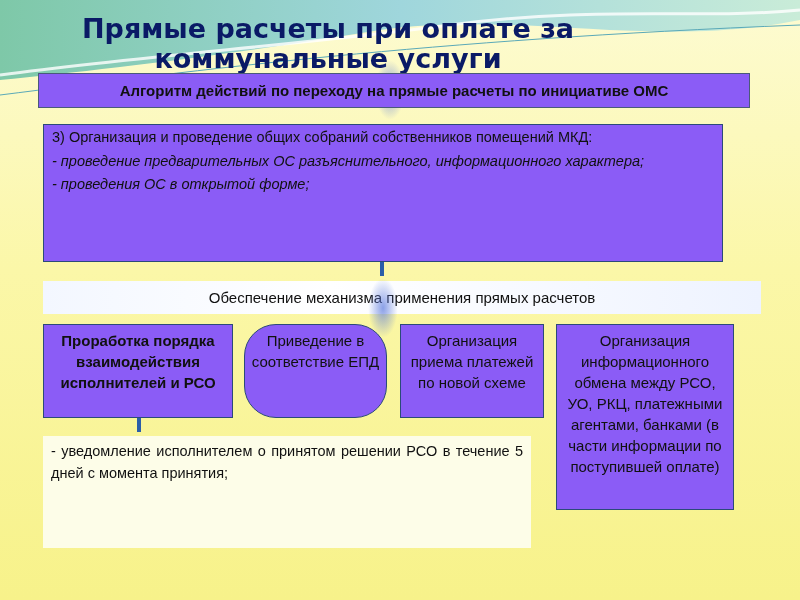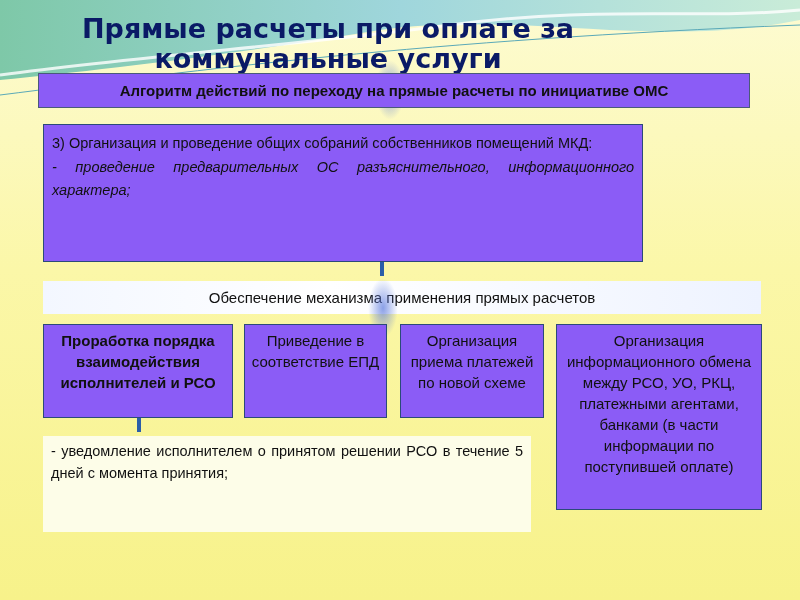--- a/index.html
+++ b/index.html
@@ -5,31 +5,31 @@
   html,body{margin:0;padding:0;}
   body{width:800px;height:600px;position:relative;overflow:hidden;
     font-family:"Liberation Sans",sans-serif;
     background:linear-gradient(180deg,#fdfbd2 0%,#fbf7a8 45%,#f7f28a 100%);}
   .wave{position:absolute;left:0;top:0;width:800px;height:110px;}
   .title{position:absolute;left:0;top:14px;width:656px;text-align:center;
     font-family:"DejaVu Sans",sans-serif;font-weight:bold;font-size:27px;line-height:30px;color:#0a1a66;}
   .box{position:absolute;box-sizing:border-box;border:1px solid #2b4a7a;background:#8b5cf6;color:#111;}
   .hdr{left:38px;top:73px;width:712px;height:35px;border:1px solid #4a5a7a;
     font-weight:bold;font-size:15px;display:flex;align-items:center;justify-content:center;}
-  .step{left:43px;top:124px;width:600px;height:138px;padding:7px 8px;font-size:14.5px;line-height:23.5px;text-align:justify;}
+  .step{left:43px;top:124px;width:680px;height:138px;padding:1px 8px;font-size:14.5px;line-height:23.5px;text-align:justify;}
   .step .it{font-style:italic;}
   .band{position:absolute;left:43px;top:281px;width:718px;height:33px;
     background:linear-gradient(90deg,#f3f7ff,#ffffff 40%,#eef3ff);font-size:15px;
     display:flex;align-items:center;justify-content:center;color:#111;}
   .col{top:324px;height:94px;font-size:15px;line-height:21px;text-align:center;padding:5px 4px;}
   .c1{left:43px;width:190px;font-weight:bold;}
-  .c2{left:244px;width:143px;}
+  .c2{left:244px;width:143px;border-radius:32px;}
   .c3{left:400px;width:144px;}
-  .c4{left:556px;width:206px;height:186px;}
-  .notes{position:absolute;left:43px;top:436px;width:488px;height:96px;background:#fdfde8;
+  .c4{left:556px;width:178px;height:186px;}
+  .notes{position:absolute;left:43px;top:436px;width:488px;height:112px;background:#fdfde8;
     font-size:14.5px;line-height:22px;padding:4px 8px;box-sizing:border-box;text-align:justify;color:#111;}
   .conn{position:absolute;width:4px;background:#2b5ea8;}
   .glow{position:absolute;width:30px;background:radial-gradient(ellipse at center,rgba(90,120,220,.7),rgba(90,120,220,0) 70%);}
 </style>
 </head>
 <body>
 
 <svg class="wave" viewBox="0 0 800 110" preserveAspectRatio="none">
   <defs>
     <linearGradient id="g1" x1="0" x2="1" y1="0" y2="0">
@@ -44,20 +44,21 @@
 </svg>
 
 <div class="title">Прямые расчеты при оплате за коммунальные услуги</div>
 
 <div class="glow" style="left:375px;top:60px;height:60px;"></div>
 <div class="box hdr">Алгоритм действий по переходу на прямые расчеты по инициативе ОМС</div>
 
 <div class="box step">
   <div>3) Организация и проведение общих собраний собственников помещений МКД:</div>
   <div class="it">- проведение предварительных ОС разъяснительного, информационного характера;</div>
+  <div class="it">- проведения ОС в открытой форме;</div>
 </div>
 
 <div class="conn" style="left:380px;top:262px;height:14px;"></div>
 <div class="band">Обеспечение механизма применения прямых расчетов</div>
 <div class="glow" style="left:368px;top:278px;height:60px;"></div>
 
 <div class="box col c1">Проработка порядка взаимодействия исполнителей и РСО</div>
 <div class="box col c2">Приведение в соответствие ЕПД</div>
 <div class="box col c3">Организация приема платежей по новой схеме</div>
 <div class="box col c4">Организация информационного обмена между РСО, УО, РКЦ, платежными агентами, банками (в части информации по поступившей оплате)</div>

